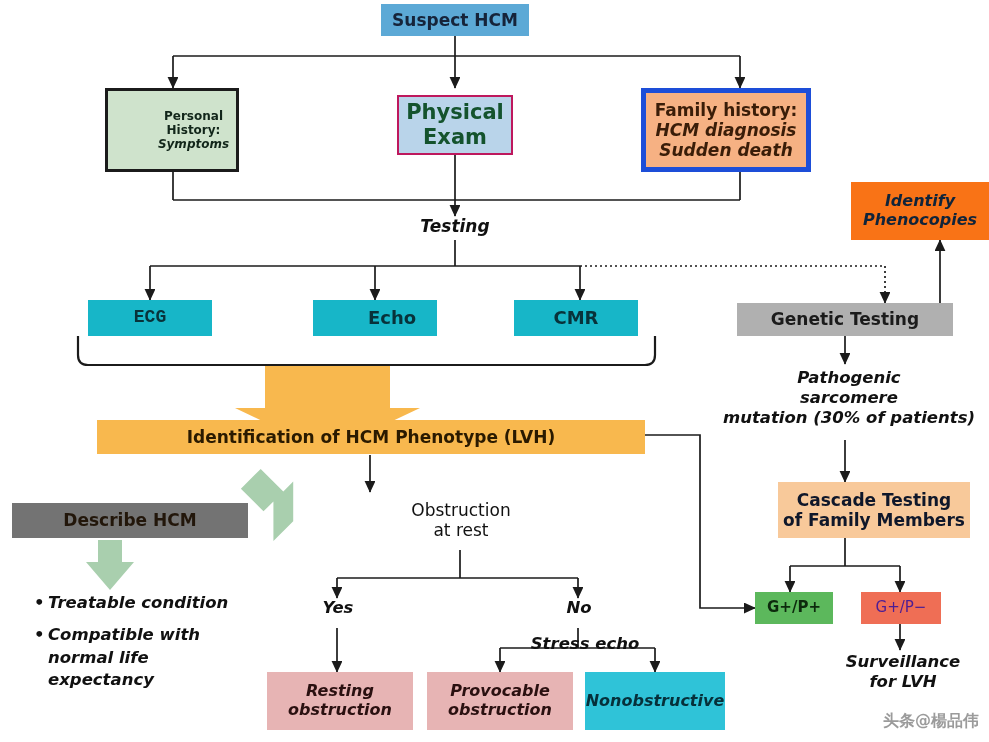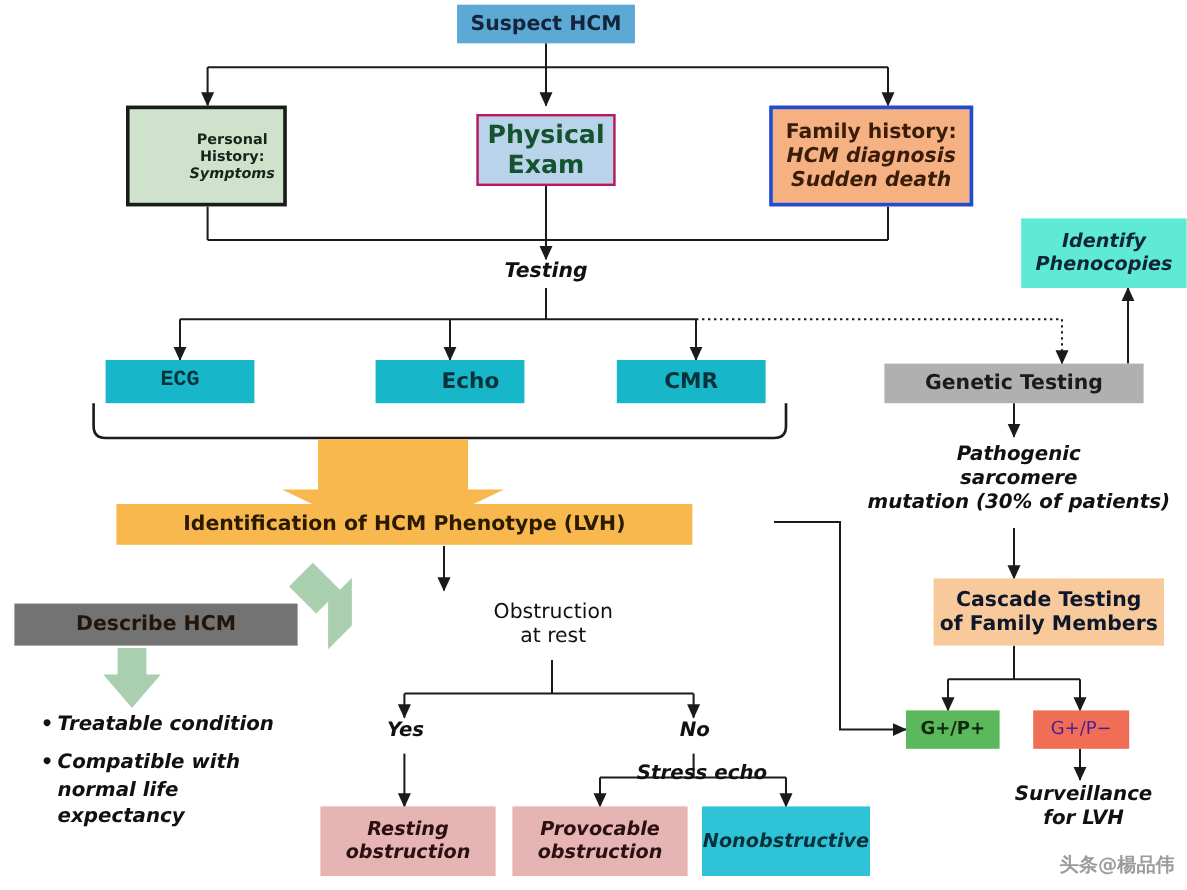--- a/index.html
+++ b/index.html
@@ -39,30 +39,30 @@
     background:#cfe3cc;color:#12261a;font-size:12px;font-weight:700;
     border:3px solid #1b1b1b;
     padding-left:43px;
   }
   .n-physical{
     background:#b9d4ea;color:#14532d;font-size:21px;font-weight:700;
     border:2px solid #be185d;
   }
   .n-family{
     background:#f6b183;color:#3a1d08;font-size:17px;font-weight:700;
-    border:3px solid #1d4ed8;
+    border:5px solid #1d4ed8;
   }
   .n-test{
     background:#17b6c8;color:#08323a;font-size:18px;font-weight:700;
   }
   .n-genetic{
     background:#b0b0b0;color:#1b1b1b;font-size:17px;font-weight:700;
   }
   .n-identify{
-    background:#5eead4;color:#10243a;font-size:16px;font-weight:700;font-style:italic;
+    background:#f97316;color:#10243a;font-size:16px;font-weight:700;font-style:italic;
   }
   .n-pheno{
     background:#f8b84e;color:#2a1a00;font-size:17px;font-weight:700;
   }
   .n-describe{
     background:#737373;color:#22160a;font-size:17px;font-weight:700;
   }
   .n-cascade{
     background:#f8c99a;color:#0f172a;font-size:17px;font-weight:700;margin-left:31px;
   }
@@ -195,21 +195,21 @@
 
   <div class="node n-genetic" style="left:737px;top:303px;width:216px;height:33px;">Genetic Testing</div>
 
   <div class="node n-identify" style="left:851px;top:182px;width:138px;height:58px;">Identify
 Phenocopies</div>
 
   <div class="lbl lbl-italic" style="left:718px;top:368px;width:262px;font-size:16.5px;">Pathogenic
 sarcomere
 mutation (30% of patients)</div>
 
-  <div class="node n-pheno" style="left:97px;top:420px;width:480px;height:34px;">Identification of HCM Phenotype (LVH)</div>
+  <div class="node n-pheno" style="left:97px;top:420px;width:548px;height:34px;">Identification of HCM Phenotype (LVH)</div>
 
   <div class="node n-describe" style="left:12px;top:503px;width:236px;height:35px;">Describe HCM</div>
 
   <div class="node n-cascade" style="left:747px;top:482px;width:192px;height:56px;">Cascade Testing
 of Family Members</div>
 
   <div class="lbl" style="left:398px;top:500px;width:126px;font-size:17px;font-weight:400;">Obstruction
 at rest</div>
 
   <div class="lbl lbl-italic" style="left:309px;top:598px;width:58px;font-size:16.5px;">Yes</div>

